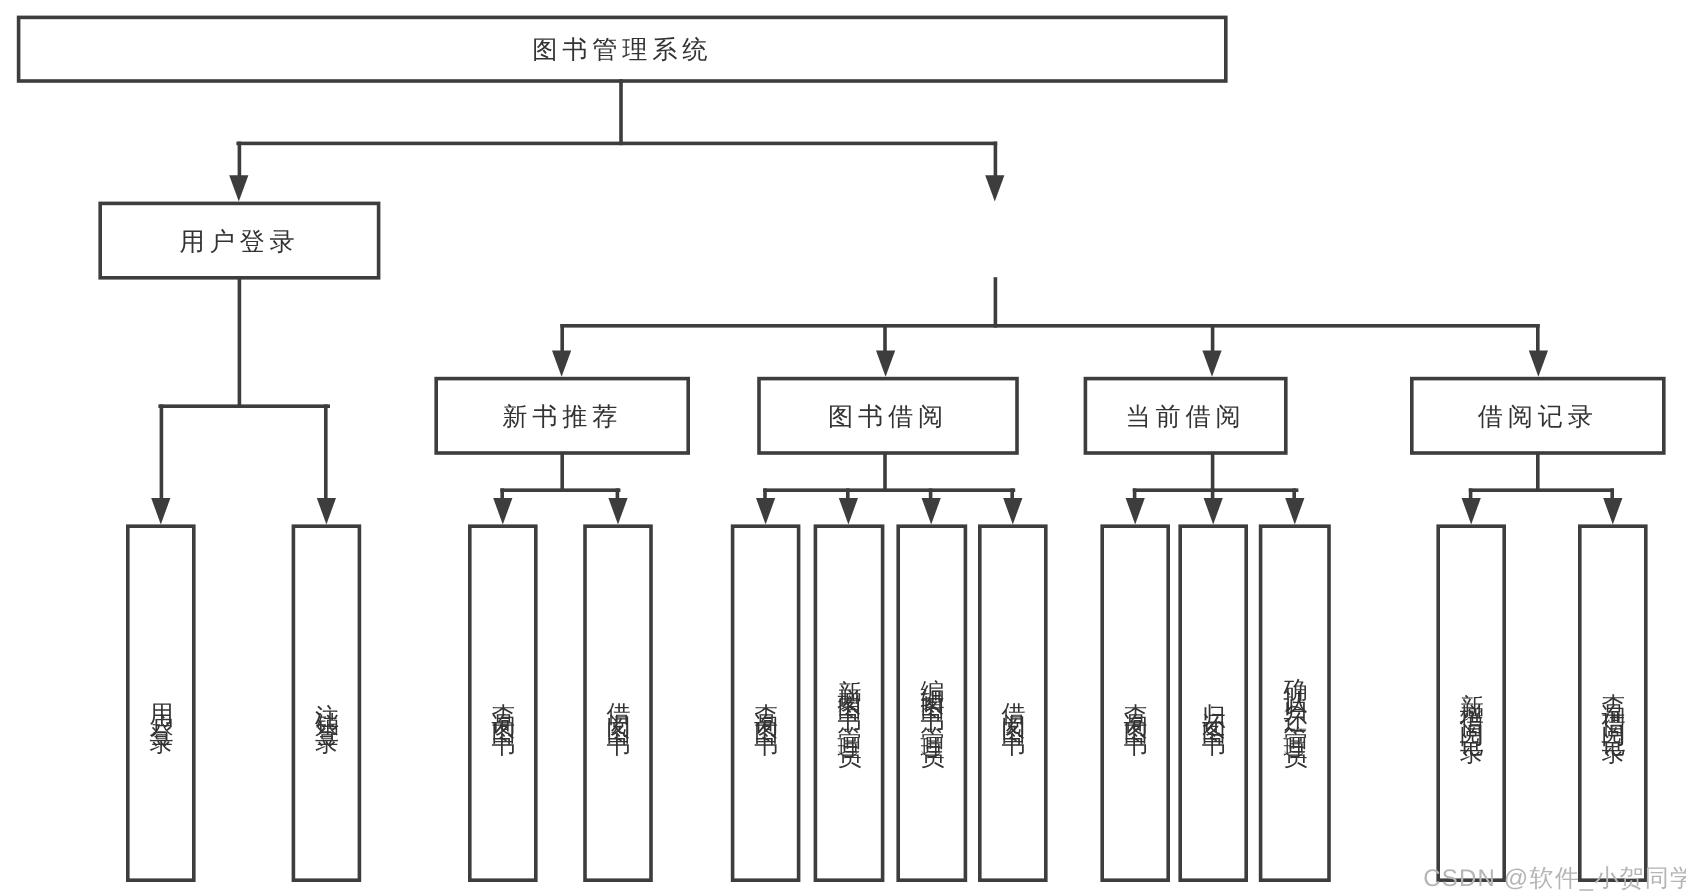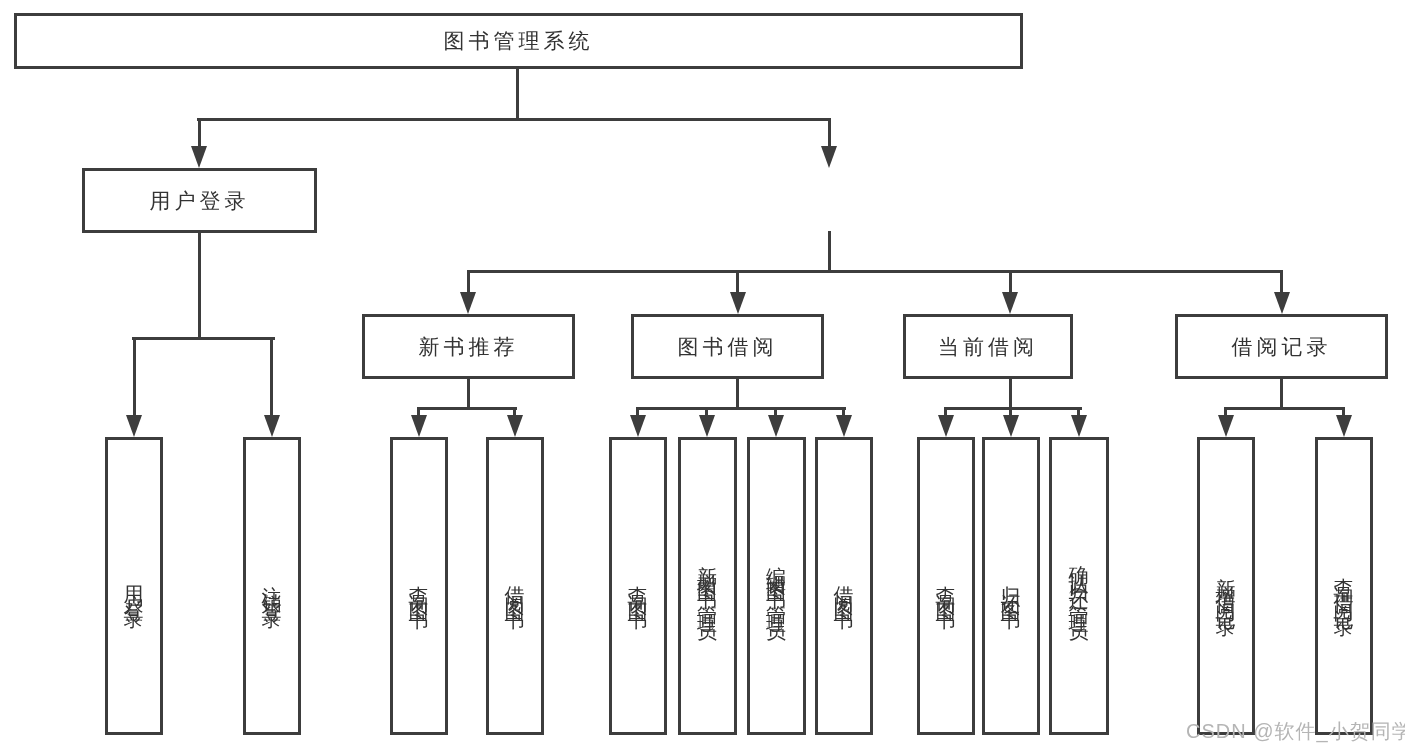--- a/index.html
+++ b/index.html
@@ -95,21 +95,21 @@
   <div class="line" style="left:1009px;top:270px;width:3px;height:24px;"></div>
   <div class="line" style="left:1280px;top:270px;width:3px;height:24px;"></div>
   <div class="arrow" style="left:460px;top:292px;"></div>
   <div class="arrow" style="left:730px;top:292px;"></div>
   <div class="arrow" style="left:1002px;top:292px;"></div>
   <div class="arrow" style="left:1274px;top:292px;"></div>
 
   <div class="box" style="left:362px;top:314px;width:213px;height:65px;">
     <span class="hlbl">新书推荐</span>
   </div>
-  <div class="box" style="left:631px;top:314px;width:193px;height:65px;">
+  <div class="box" style="left:631px;top:314px;width:218px;height:65px;">
     <span class="hlbl">图书借阅</span>
   </div>
   <div class="box" style="left:903px;top:314px;width:170px;height:65px;">
     <span class="hlbl">当前借阅</span>
   </div>
   <div class="box" style="left:1175px;top:314px;width:213px;height:65px;">
     <span class="hlbl">借阅记录</span>
   </div>
 
   <div class="line" style="left:467px;top:377px;width:3px;height:33px;"></div>

